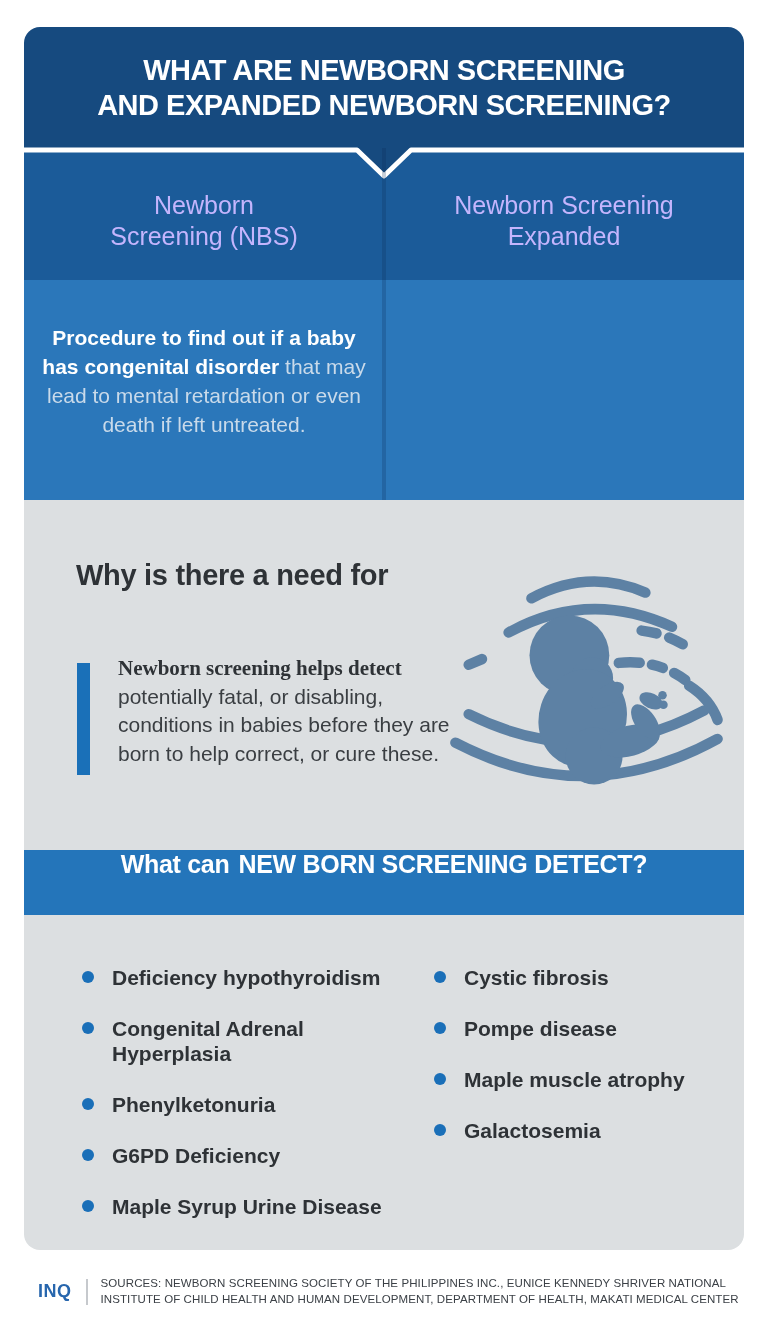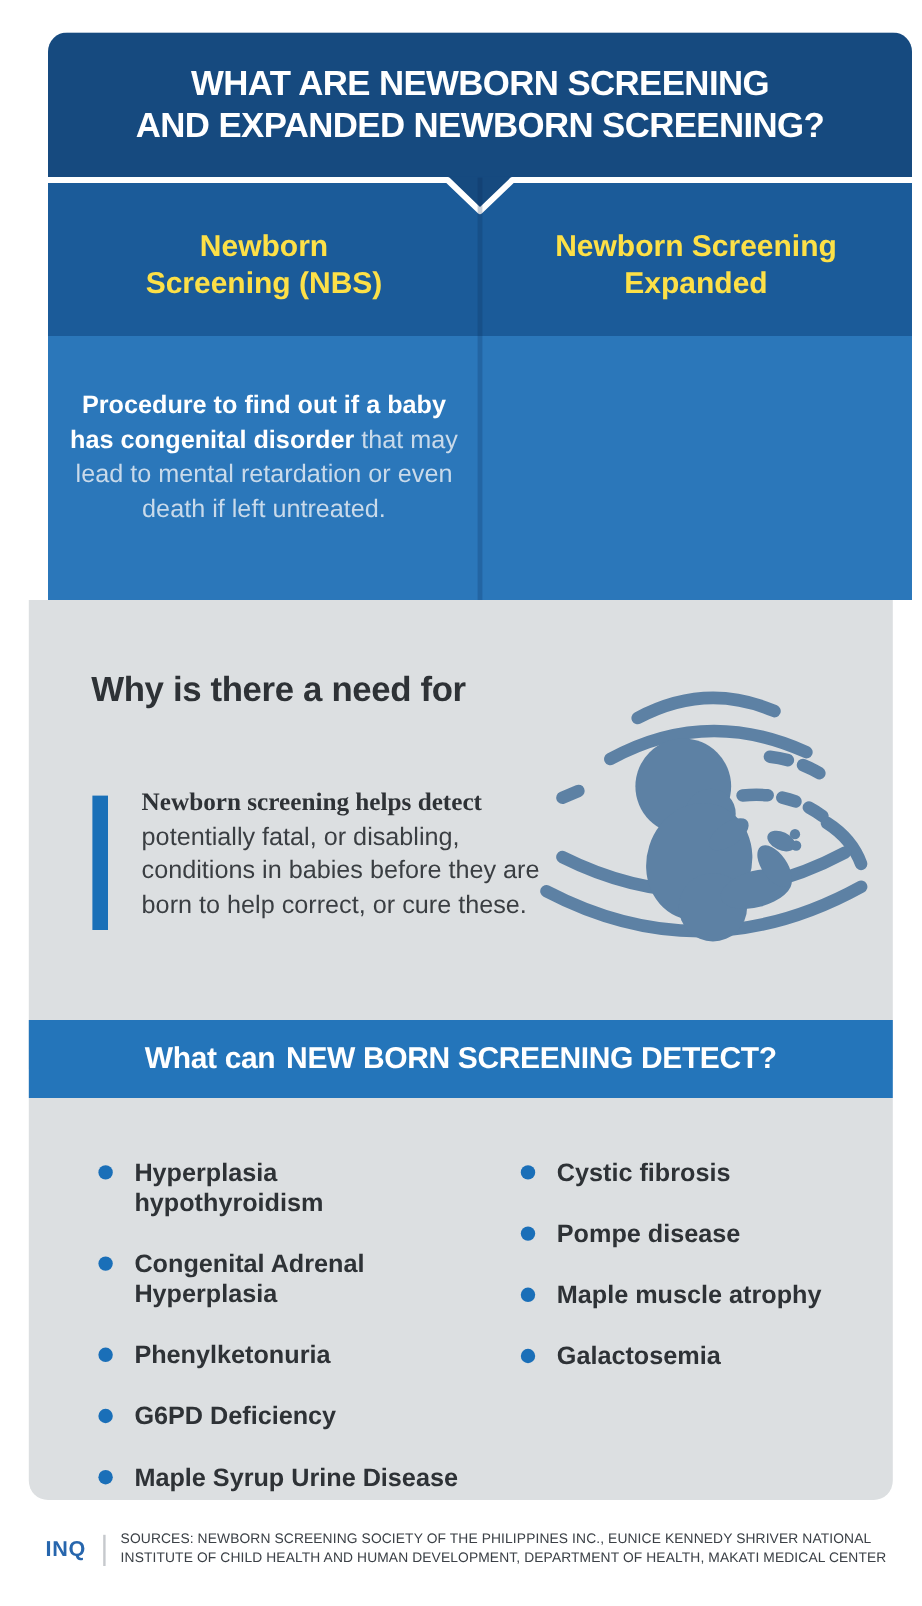--- a/index.html
+++ b/index.html
@@ -1,47 +1,47 @@
 <!DOCTYPE html>
 <html><head>
 <meta charset="utf-8">
 <style>
   html,body{margin:0;padding:0;}
   body{width:768px;height:1338px;background:#ffffff;font-family:"Liberation Sans",sans-serif;}
   .page{position:relative;width:768px;height:1338px;background:#ffffff;overflow:hidden;}
 
   
-  .top-card{position:absolute;left:24px;top:27px;width:720px;border-radius:16px 16px 0 0;overflow:hidden;margin-left:16px;}
+  .top-card{position:absolute;left:24px;top:27px;width:720px;border-radius:16px 16px 0 0;overflow:hidden;}
   .main-header{background:#164a7f;height:121px;display:flex;flex-direction:column;justify-content:center;align-items:center;}
   .main-header .line{color:#ffffff;font-weight:800;font-size:29px;line-height:35px;letter-spacing:-0.5px;text-align:center;}
   .cols{position:relative;}
   .notch-svg{position:absolute;top:-1px;left:0;display:block;}
   .col-seam{position:absolute;left:358px;top:0;bottom:0;width:4px;background:rgba(10,40,80,0.22);}
   .col-titles{display:flex;background:#1b5b99;height:132px;align-items:center;}
-  .col-titles .cell{width:50%;text-align:center;color:#fde047;font-weight:700;font-size:25px;line-height:31px;padding-top:14px;}
+  .col-titles .cell{width:50%;text-align:center;color:#c4b5fd;font-weight:400;font-size:25px;line-height:31px;padding-top:14px;}
   .col-descs{display:flex;background:#2b77ba;height:220px;}
   .col-descs .cell{width:50%;display:flex;align-items:center;justify-content:center;}
   .desc-text{font-size:21px;line-height:29px;text-align:center;color:#c9daea;font-weight:400;}
   .desc-text b{color:#ffffff;font-weight:800;}
   .cell-left .desc-text{width:330px;margin-top:-18px;}
   .cell-right .desc-text{width:250px;color:#ffffff;font-weight:800;margin-top:-26px;}
 
   
   .why-card{position:absolute;left:24px;top:500px;width:720px;height:391px;background:#dcdfe1;}
   .why-heading{position:absolute;left:52px;top:58px;font-weight:800;font-size:29px;line-height:35px;letter-spacing:-0.3px;}
   .why-heading .dark{color:#2e3236;}
   .why-heading .blue{color:#1d72b8;}
   .quote-bar{position:absolute;left:53px;top:163px;width:13px;height:112px;background:#1a70b8;}
   .why-body{position:absolute;left:94px;top:154px;width:348px;font-size:21px;line-height:28.5px;color:#3a3e42;}
   .why-body b{color:#2e3236;font-weight:800;font-family:Liberation Serif, serif;}
   .fetus-box{position:absolute;left:420px;top:60px;width:285px;height:240px;}
 
   
   .detect-card{position:absolute;left:24px;top:850px;width:720px;}
-  .detect-banner{height:65px;background:#2475ba;display:flex;align-items:center;justify-content:center;color:#ffffff;font-size:25px;letter-spacing:-0.3px;}
+  .detect-banner{height:65px;background:#2475ba;display:flex;justify-content:center;color:#ffffff;font-size:25px;letter-spacing:-0.3px;}
   .detect-banner .w1{font-weight:700;margin-right:9px;}
   .detect-banner .w2{font-weight:800;}
   .detect-body{background:#dcdfe1;border-radius:0 0 16px 16px;height:335px;box-sizing:border-box;padding:50px 0 0 58px;display:flex;}
   .d-col{display:flex;flex-direction:column;}
   .d-col1{width:360px;}
   .d-item{display:flex;margin-bottom:26px;}
   .dot{width:12px;height:12px;border-radius:50%;background:#1a6fb8;margin:6px 18px 0 0;flex:none;}
   .d-label{font-size:21px;line-height:25px;font-weight:700;color:#2e3236;width:280px;}
 
   
@@ -126,21 +126,21 @@
 
   <div class="detect-card">
     <div class="detect-banner">
       <span class="w1">What can</span>
       <span class="w2">NEW BORN SCREENING DETECT?</span>
     </div>
     <div class="detect-body">
       <div class="d-col d-col1">
         <div class="d-item">
           <span class="dot"></span>
-          <span class="d-label">Hyperplasia hypothyroidism</span>
+          <span class="d-label">Deficiency hypothyroidism</span>
         </div>
         <div class="d-item">
           <span class="dot"></span>
           <span class="d-label">Congenital Adrenal Hyperplasia</span>
         </div>
         <div class="d-item">
           <span class="dot"></span>
           <span class="d-label">Phenylketonuria</span>
         </div>
         <div class="d-item">

